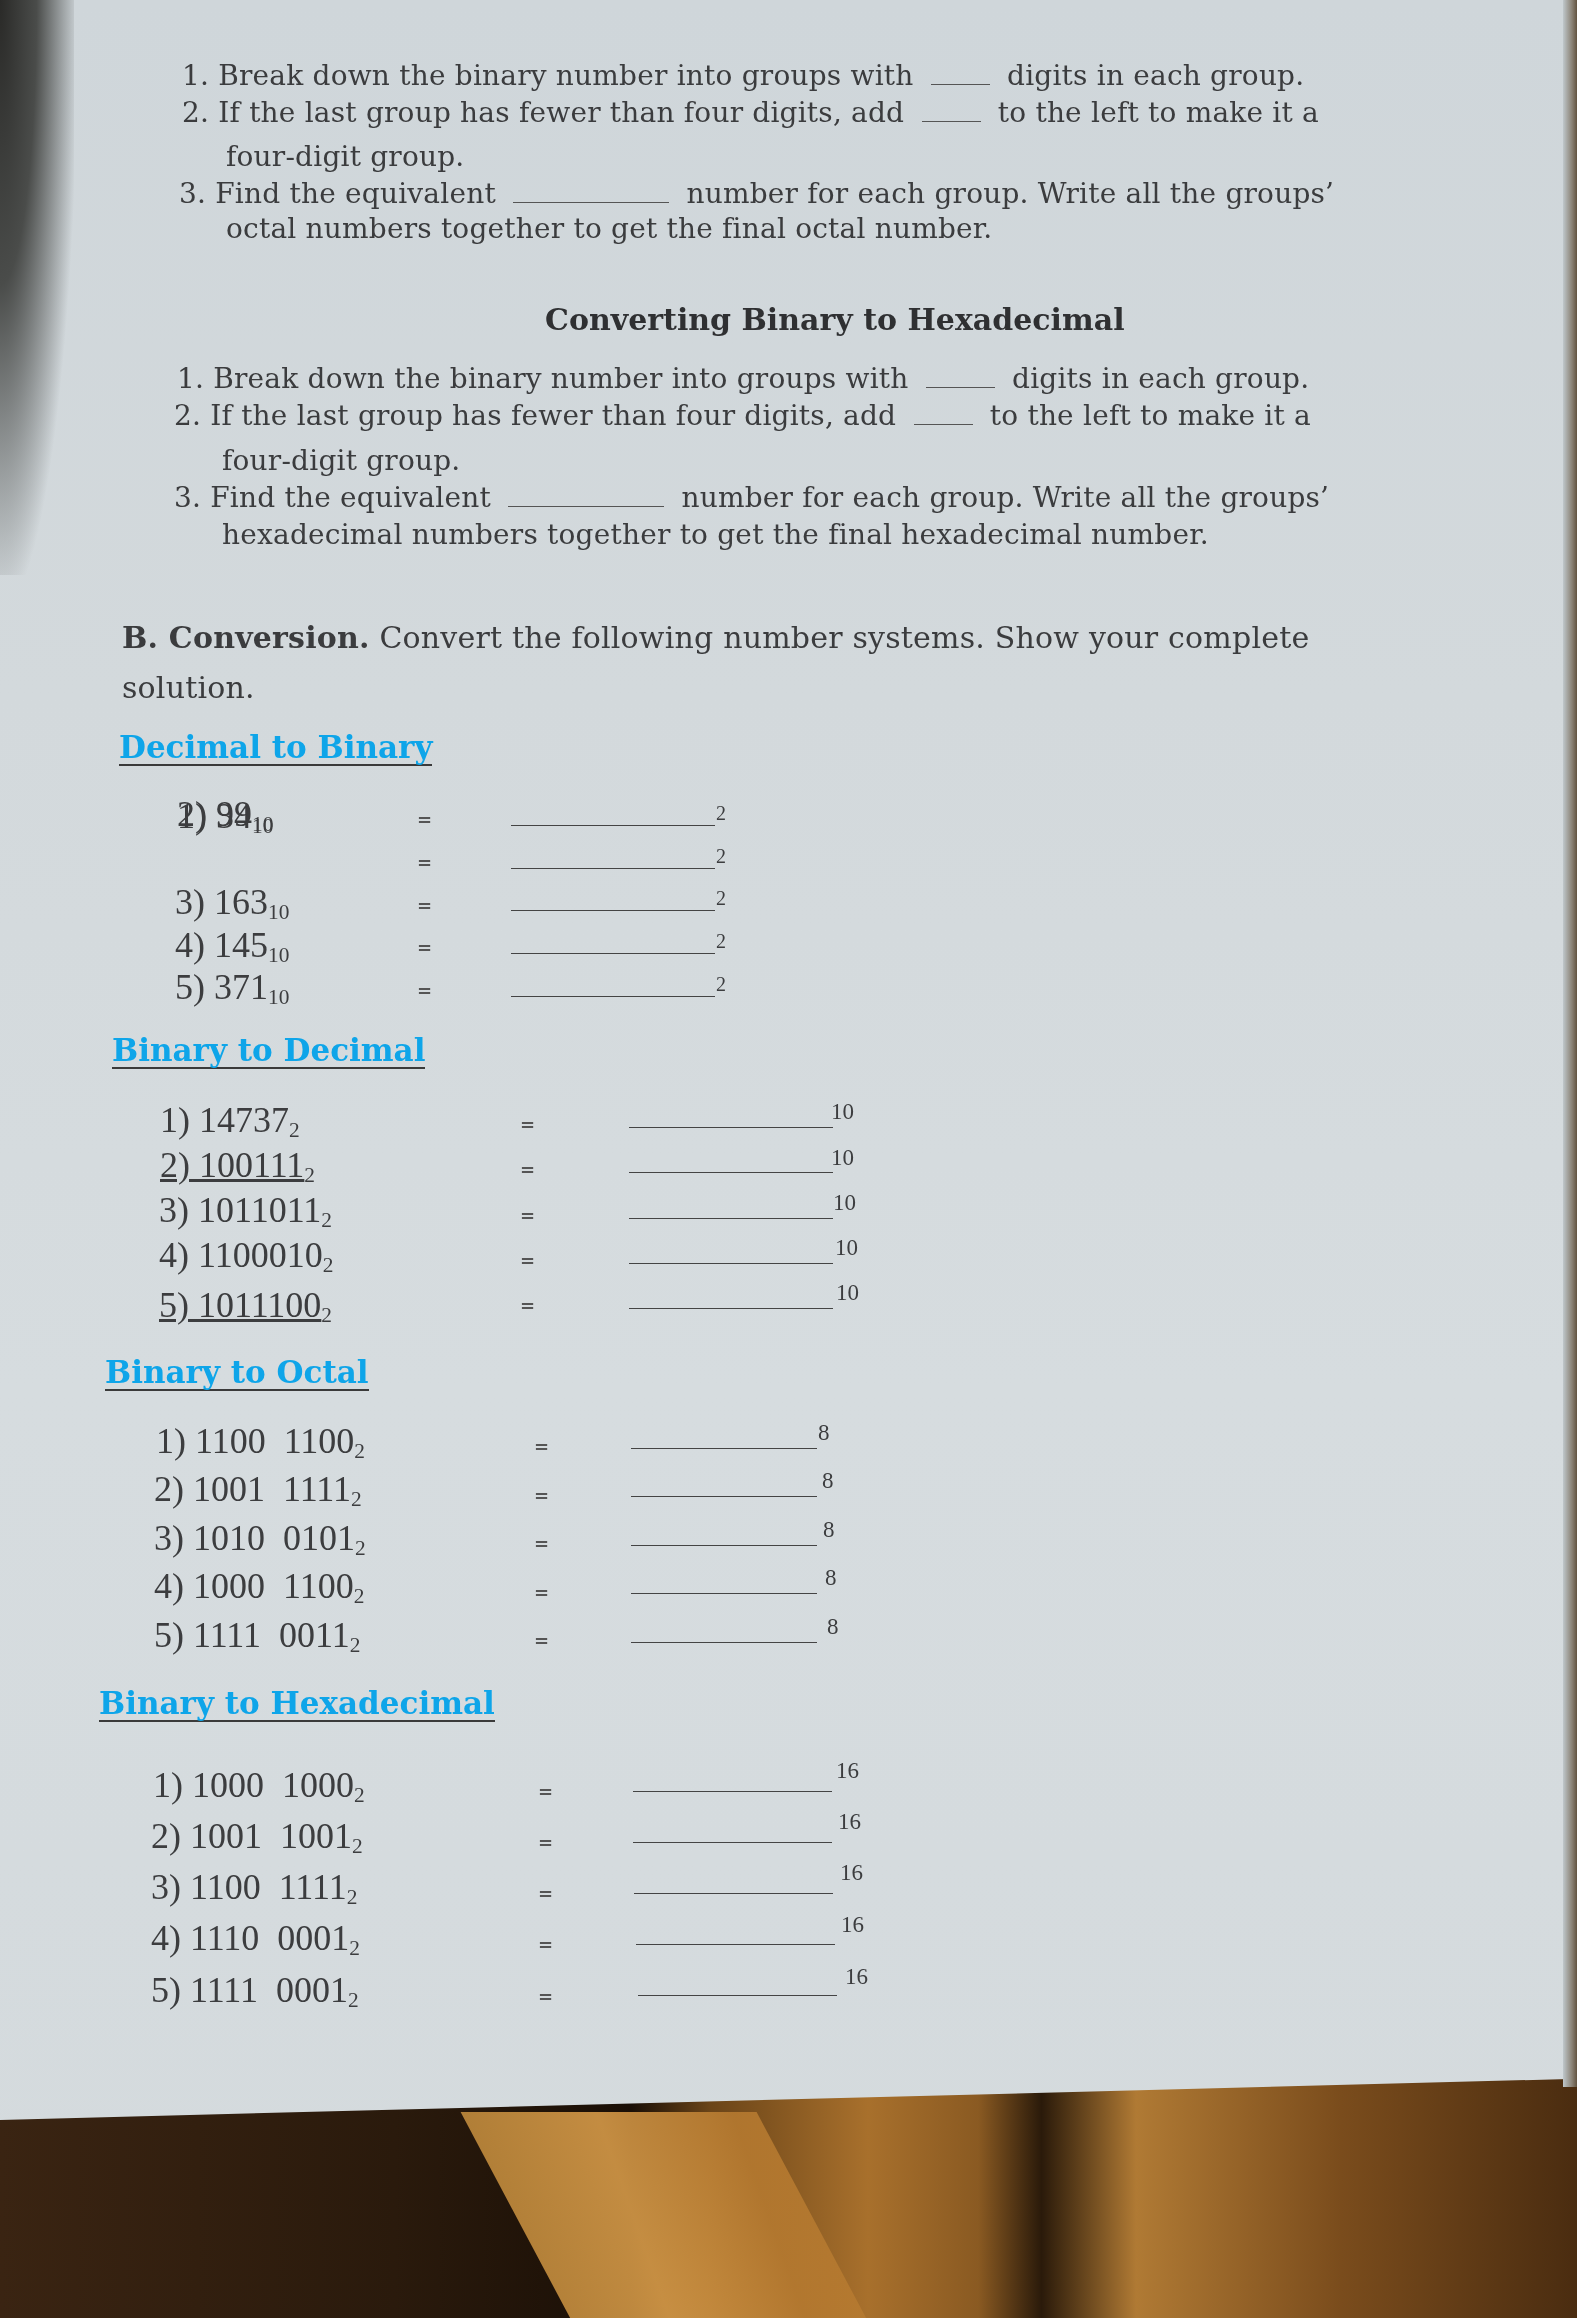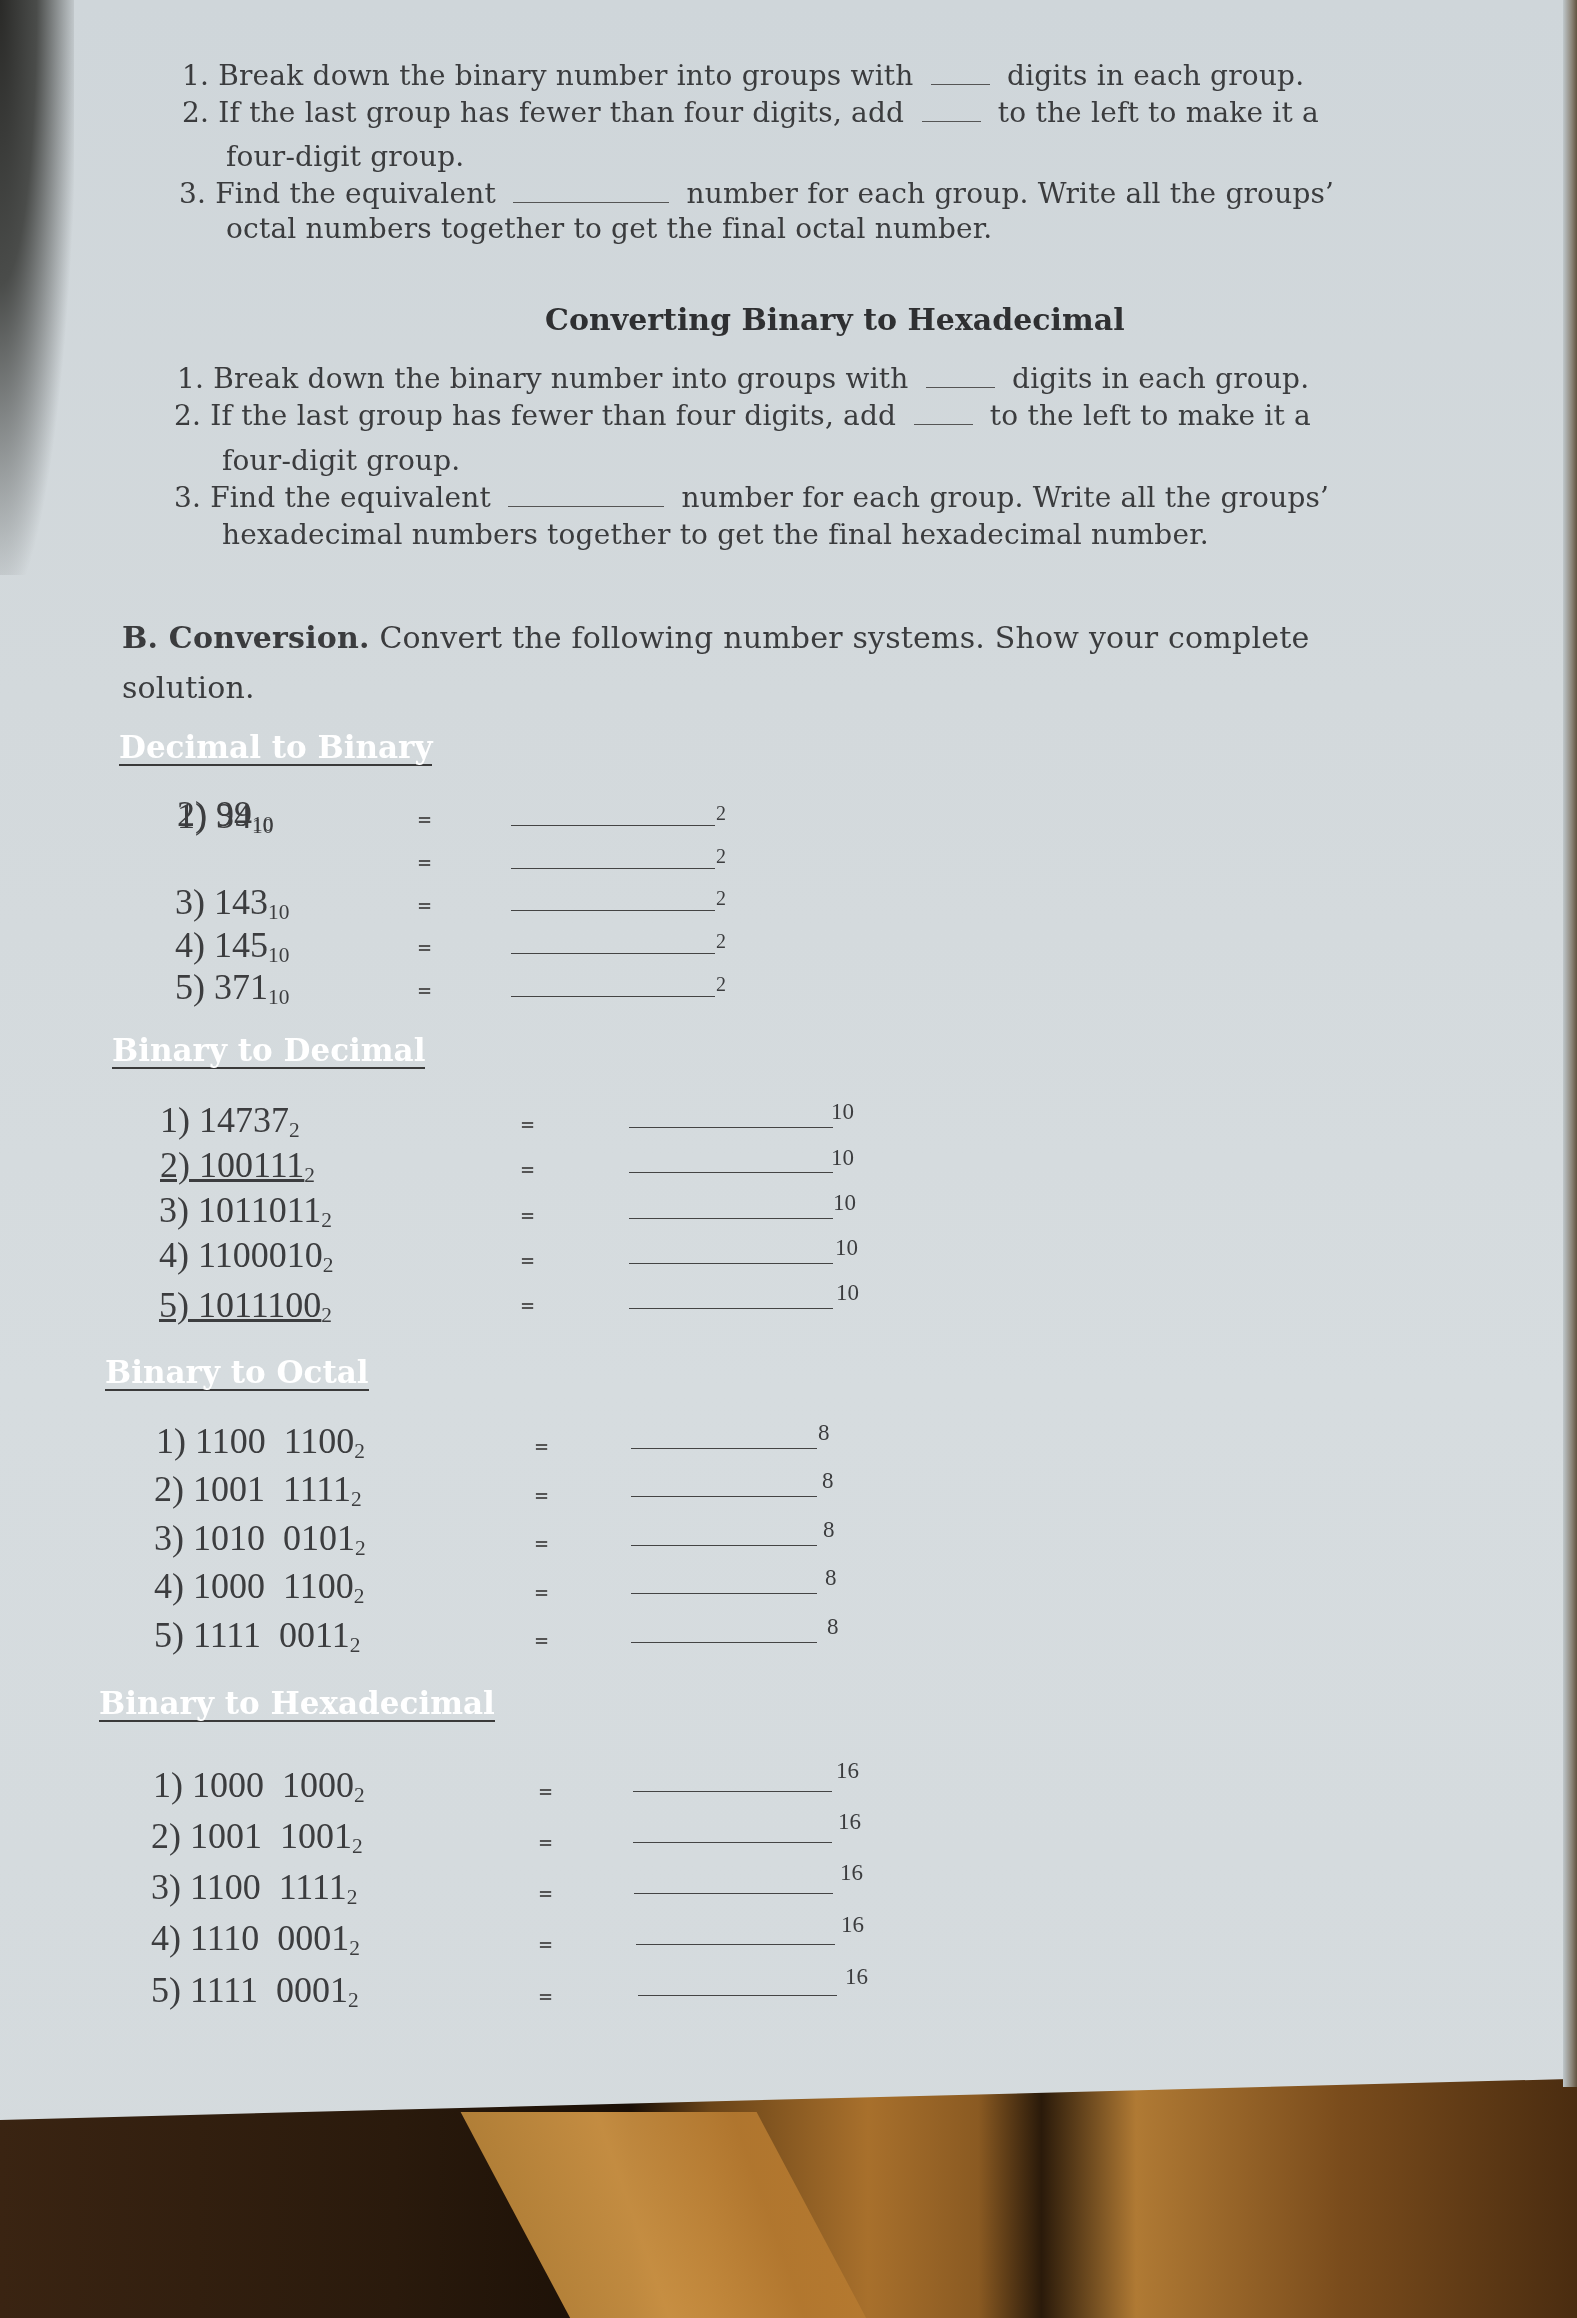--- a/index.html
+++ b/index.html
@@ -32,21 +32,21 @@
   .wood-beam {
     position: absolute; left: 526px; top: 2112px; width: 296px; height: 246px;
     background: linear-gradient(100deg, #c08a3c, #d69a48 40%, #b67a30 80%);
     transform: skewX(28deg); z-index: 0; opacity: 0.9;
   }
   .content { position: absolute; left: 0; top: 0; width: 1578px; z-index: 5; }
 
   .line { position: absolute; font-size: 28px; white-space: nowrap; letter-spacing: 0.2px; color: #3b3c3e; }
   .blank { display: inline-block; border-bottom: 1.6px solid #555; height: 0.9em; vertical-align: baseline; margin: 0 8.2px; }
   .heading { position: absolute; font-weight: bold; font-size: 30px; color: #2f3032; white-space: nowrap; margin-left: 36px; }
-  .sub-heading { position: absolute; font-weight: bold; font-size: 31px; color: #ffffff; white-space: nowrap;
+  .sub-heading { position: absolute; font-weight: bold; font-size: 31px; color: #0ea5e9; white-space: nowrap;
     border-bottom: 2.5px solid #3a3a3a; padding-bottom: 0.8px; line-height: 1.05; }
   .bold { font-weight: bold; }
 
   .item { position: absolute; font-family: "Liberation Serif", "DejaVu Serif", serif; font-size: 36px; color: #3c3d3f; white-space: nowrap; }
   .item sub { font-size: 21.4px; vertical-align: -5px; }
   .eq { position: absolute; font-size: 18px; color: #555; font-weight: bold; }
   .answer-line { position: absolute; height: 0; border-bottom: 1.6px solid #444; }
   .base { position: absolute; font-family: "Liberation Serif", serif; font-size: 23px; color: #3c3d3f; }
 </style>
 </head>
@@ -107,21 +107,21 @@
   <div class="line" style="left:122px; top:620px; font-size:30px;">
     <span class="bold">B. Conversion.</span>
     <span>Convert the following number systems. Show your complete</span>
   </div>
   <div class="line" style="left:122px; top:670px; font-size:30px;">solution.</div>
 
   <div class="sub-heading" style="left:119px; top:731px;">Decimal to Binary</div>
   <div>
     <div class="item" style="left:177px; top:795px;"><span>1)</span> <span>34</span><sub>10</sub></div>
     <div class="item" style="left:177px; top:793px;"><span>2)</span> <span>99</span><sub>10</sub></div>
-    <div class="item" style="left:175px; top:881px;"><span>3)</span> <span>143</span><sub>10</sub></div>
+    <div class="item" style="left:175px; top:881px;"><span>3)</span> <span>163</span><sub>10</sub></div>
     <div class="item" style="left:175px; top:924px;"><span>4)</span> <span>145</span><sub>10</sub></div>
     <div class="item" style="left:175px; top:966px;"><span>5)</span> <span>371</span><sub>10</sub></div>
 
     <span class="eq" style="left:417px; top:809px;">=</span>
     <span class="eq" style="left:417px; top:852px;">=</span>
     <span class="eq" style="left:417px; top:895px;">=</span>
     <span class="eq" style="left:417px; top:937px;">=</span>
     <span class="eq" style="left:417px; top:980px;">=</span>
 
     <div class="answer-line" style="left:511px; top:825px; width:204px;"></div>

